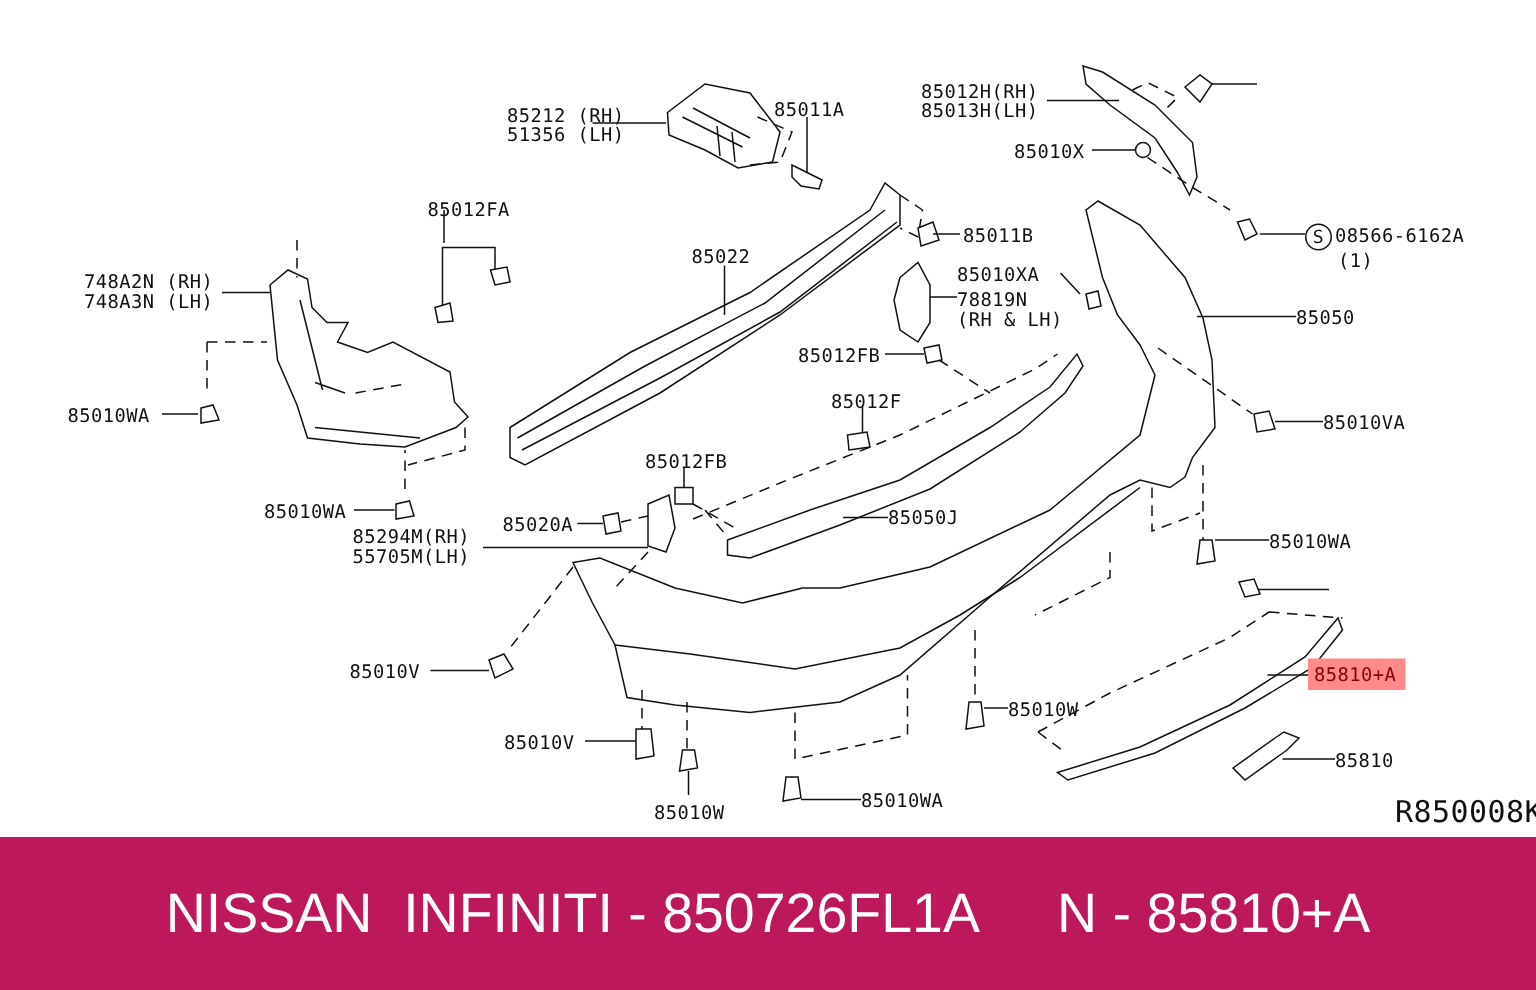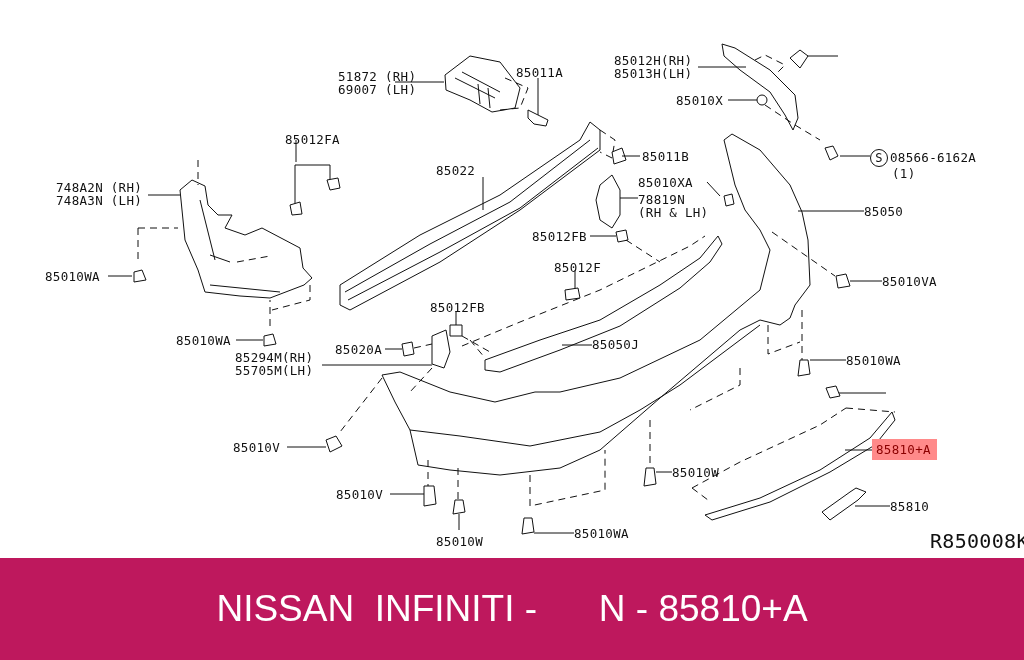--- a/index.html
+++ b/index.html
@@ -140,33 +140,33 @@
       <line class="ln" x1="836" y1="393" x2="886" y2="393"></line>
       <path class="part" d="M826,388 L836,386 L840,396 L830,398 Z"></path>
       <line class="ln" x1="845" y1="450" x2="872" y2="450"></line>
     </g>
     <g>
       <path class="part" d="M822,512 L850,492 L856,488 L866,492 L858,500 L830,520 Z"></path>
       <line class="ln" x1="855" y1="506" x2="890" y2="506"></line>
     </g>
   </svg>
 
-  <div class="lbl" style="left:338px;top:70px"><span>51872 (RH)</span>
-<span>69007 (LH)</span></div>
+  <div class="lbl" style="left:338px;top:70px"><span>85212 (RH)</span>
+<span>51356 (LH)</span></div>
   <div class="lbl" style="left:516px;top:66px">85011A</div>
   <div class="lbl" style="left:614px;top:54px"><span>85012H(RH)</span>
 <span>85013H(LH)</span></div>
   <div class="lbl" style="left:676px;top:94px">85010X</div>
   <div class="lbl" style="left:285px;top:133px">85012FA</div>
   <div class="lbl" style="left:642px;top:150px">85011B</div>
   <div class="lbl" style="left:870px;top:149px"><span class="circ">S</span><span>08566-6162A</span>
 <span style="padding-left:22px">(1)</span></div>
   <div class="lbl" style="left:56px;top:181px"><span>748A2N (RH)</span>
 <span>748A3N (LH)</span></div>
-  <div class="lbl" style="left:436px;top:164px">85022</div>
+  <div class="lbl" style="left:461px;top:164px">85022</div>
   <div class="lbl" style="left:638px;top:176px">85010XA</div>
   <div class="lbl" style="left:638px;top:193px"><span>78819N</span>
 <span>(RH &amp; LH)</span></div>
   <div class="lbl" style="left:864px;top:205px">85050</div>
   <div class="lbl" style="left:532px;top:230px">85012FB</div>
   <div class="lbl" style="left:554px;top:261px">85012F</div>
   <div class="lbl" style="left:45px;top:270px">85010WA</div>
   <div class="lbl" style="left:882px;top:275px">85010VA</div>
   <div class="lbl" style="left:430px;top:301px">85012FB</div>
   <div class="lbl" style="left:176px;top:334px">85010WA</div>
@@ -181,17 +181,18 @@
   <div class="lbl" style="left:336px;top:488px">85010V</div>
   <div class="lbl" style="left:890px;top:500px">85810</div>
   <div class="lbl" style="left:436px;top:535px">85010W</div>
   <div class="lbl" style="left:574px;top:527px">85010WA</div>
   <div class="lbl" style="left:930px;top:535px;font-size:20px">R850008K</div>
 </div>
 
 <div id="footer">
   <span>NISSAN  INFINITI</span>
   <span> - </span>
+  <span>850726FL1A</span>
   <span>     </span>
   <span>N</span>
   <span> - </span>
   <span>85810+A</span>
 </div>
 
 </body></html>

